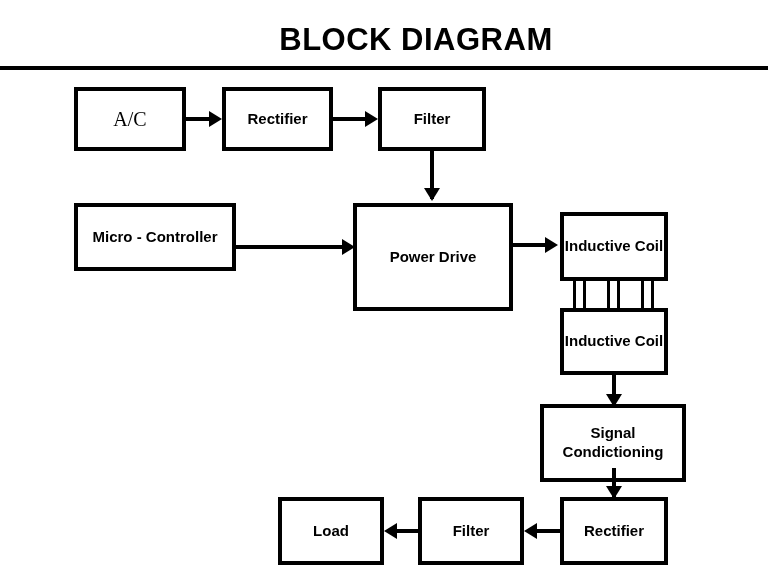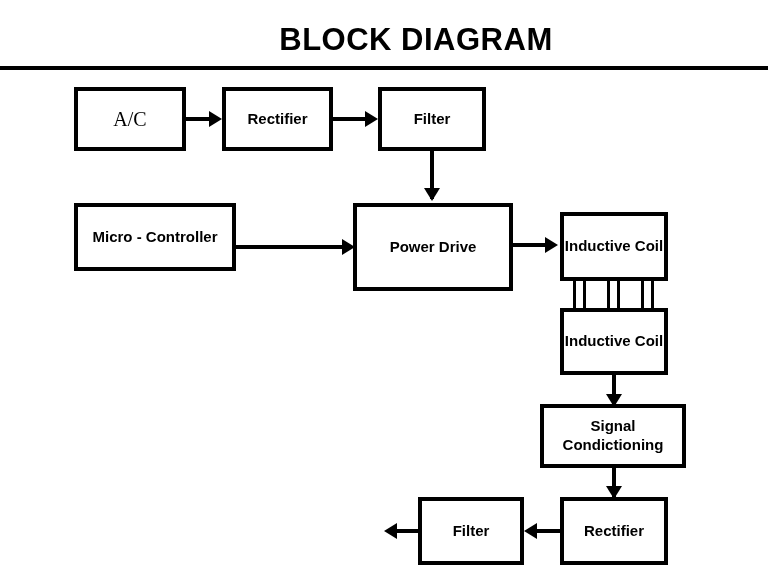--- a/index.html
+++ b/index.html
@@ -146,21 +146,21 @@
   <div class="vline" style="left:430px; top:151px; height:48px;"></div>
   <div class="arrow-d" style="left:424px; top:188px;"></div>
 
   <div class="box" style="left:74px; top:203px; width:162px; height:68px;">
     <span class="label">Micro - Controller</span>
   </div>
 
   <div class="hline" style="left:236px; top:245px; width:110px;"></div>
   <div class="arrow-r" style="left:342px; top:239px;"></div>
 
-  <div class="box" style="left:353px; top:203px; width:160px; height:88px;">
+  <div class="box" style="left:353px; top:203px; width:160px; height:108px;">
     <span class="label">Power Drive</span>
   </div>
 
   <div class="hline" style="left:513px; top:243px; width:36px;"></div>
   <div class="arrow-r" style="left:545px; top:237px;"></div>
 
   <div class="box" style="left:560px; top:212px; width:108px; height:69px;">
     <span class="label">Inductive Coil</span>
   </div>
 
@@ -173,35 +173,38 @@
     <div class="tick" style="left:91px;"></div>
   </div>
 
   <div class="box" style="left:560px; top:308px; width:108px; height:67px;">
     <span class="label">Inductive Coil</span>
   </div>
 
   <div class="vline" style="left:612px; top:375px; height:32px;"></div>
   <div class="arrow-d" style="left:606px; top:394px;"></div>
 
-  <div class="box" style="left:540px; top:404px; width:146px; height:64px;justify-content:center;">
+  <div class="box" style="left:540px; top:404px; width:146px; height:78px;justify-content:center;">
     <span class="label">Signal Condictioning</span>
   </div>
 
   <div class="vline" style="left:612px; top:468px; height:34px;"></div>
   <div class="arrow-d" style="left:606px; top:486px;"></div>
 
   <div class="box" style="left:560px; top:497px; width:108px; height:68px;">
     <span class="label">Rectifier</span>
   </div>
 
   <div class="hline" style="left:528px; top:529px; width:32px;"></div>
   <div class="arrow-l" style="left:524px; top:523px;"></div>
 
   <div class="box" style="left:418px; top:497px; width:106px; height:68px;">
     <span class="label">Filter</span>
   </div>
 
   <div class="hline" style="left:388px; top:529px; width:30px;"></div>
   <div class="arrow-l" style="left:384px; top:523px;"></div>
 
+  <div class="box" style="left:278px; top:497px; width:106px; height:68px;">
+    <span class="label">Load</span>
+  </div>
 
 </div>
 
 </body></html>

